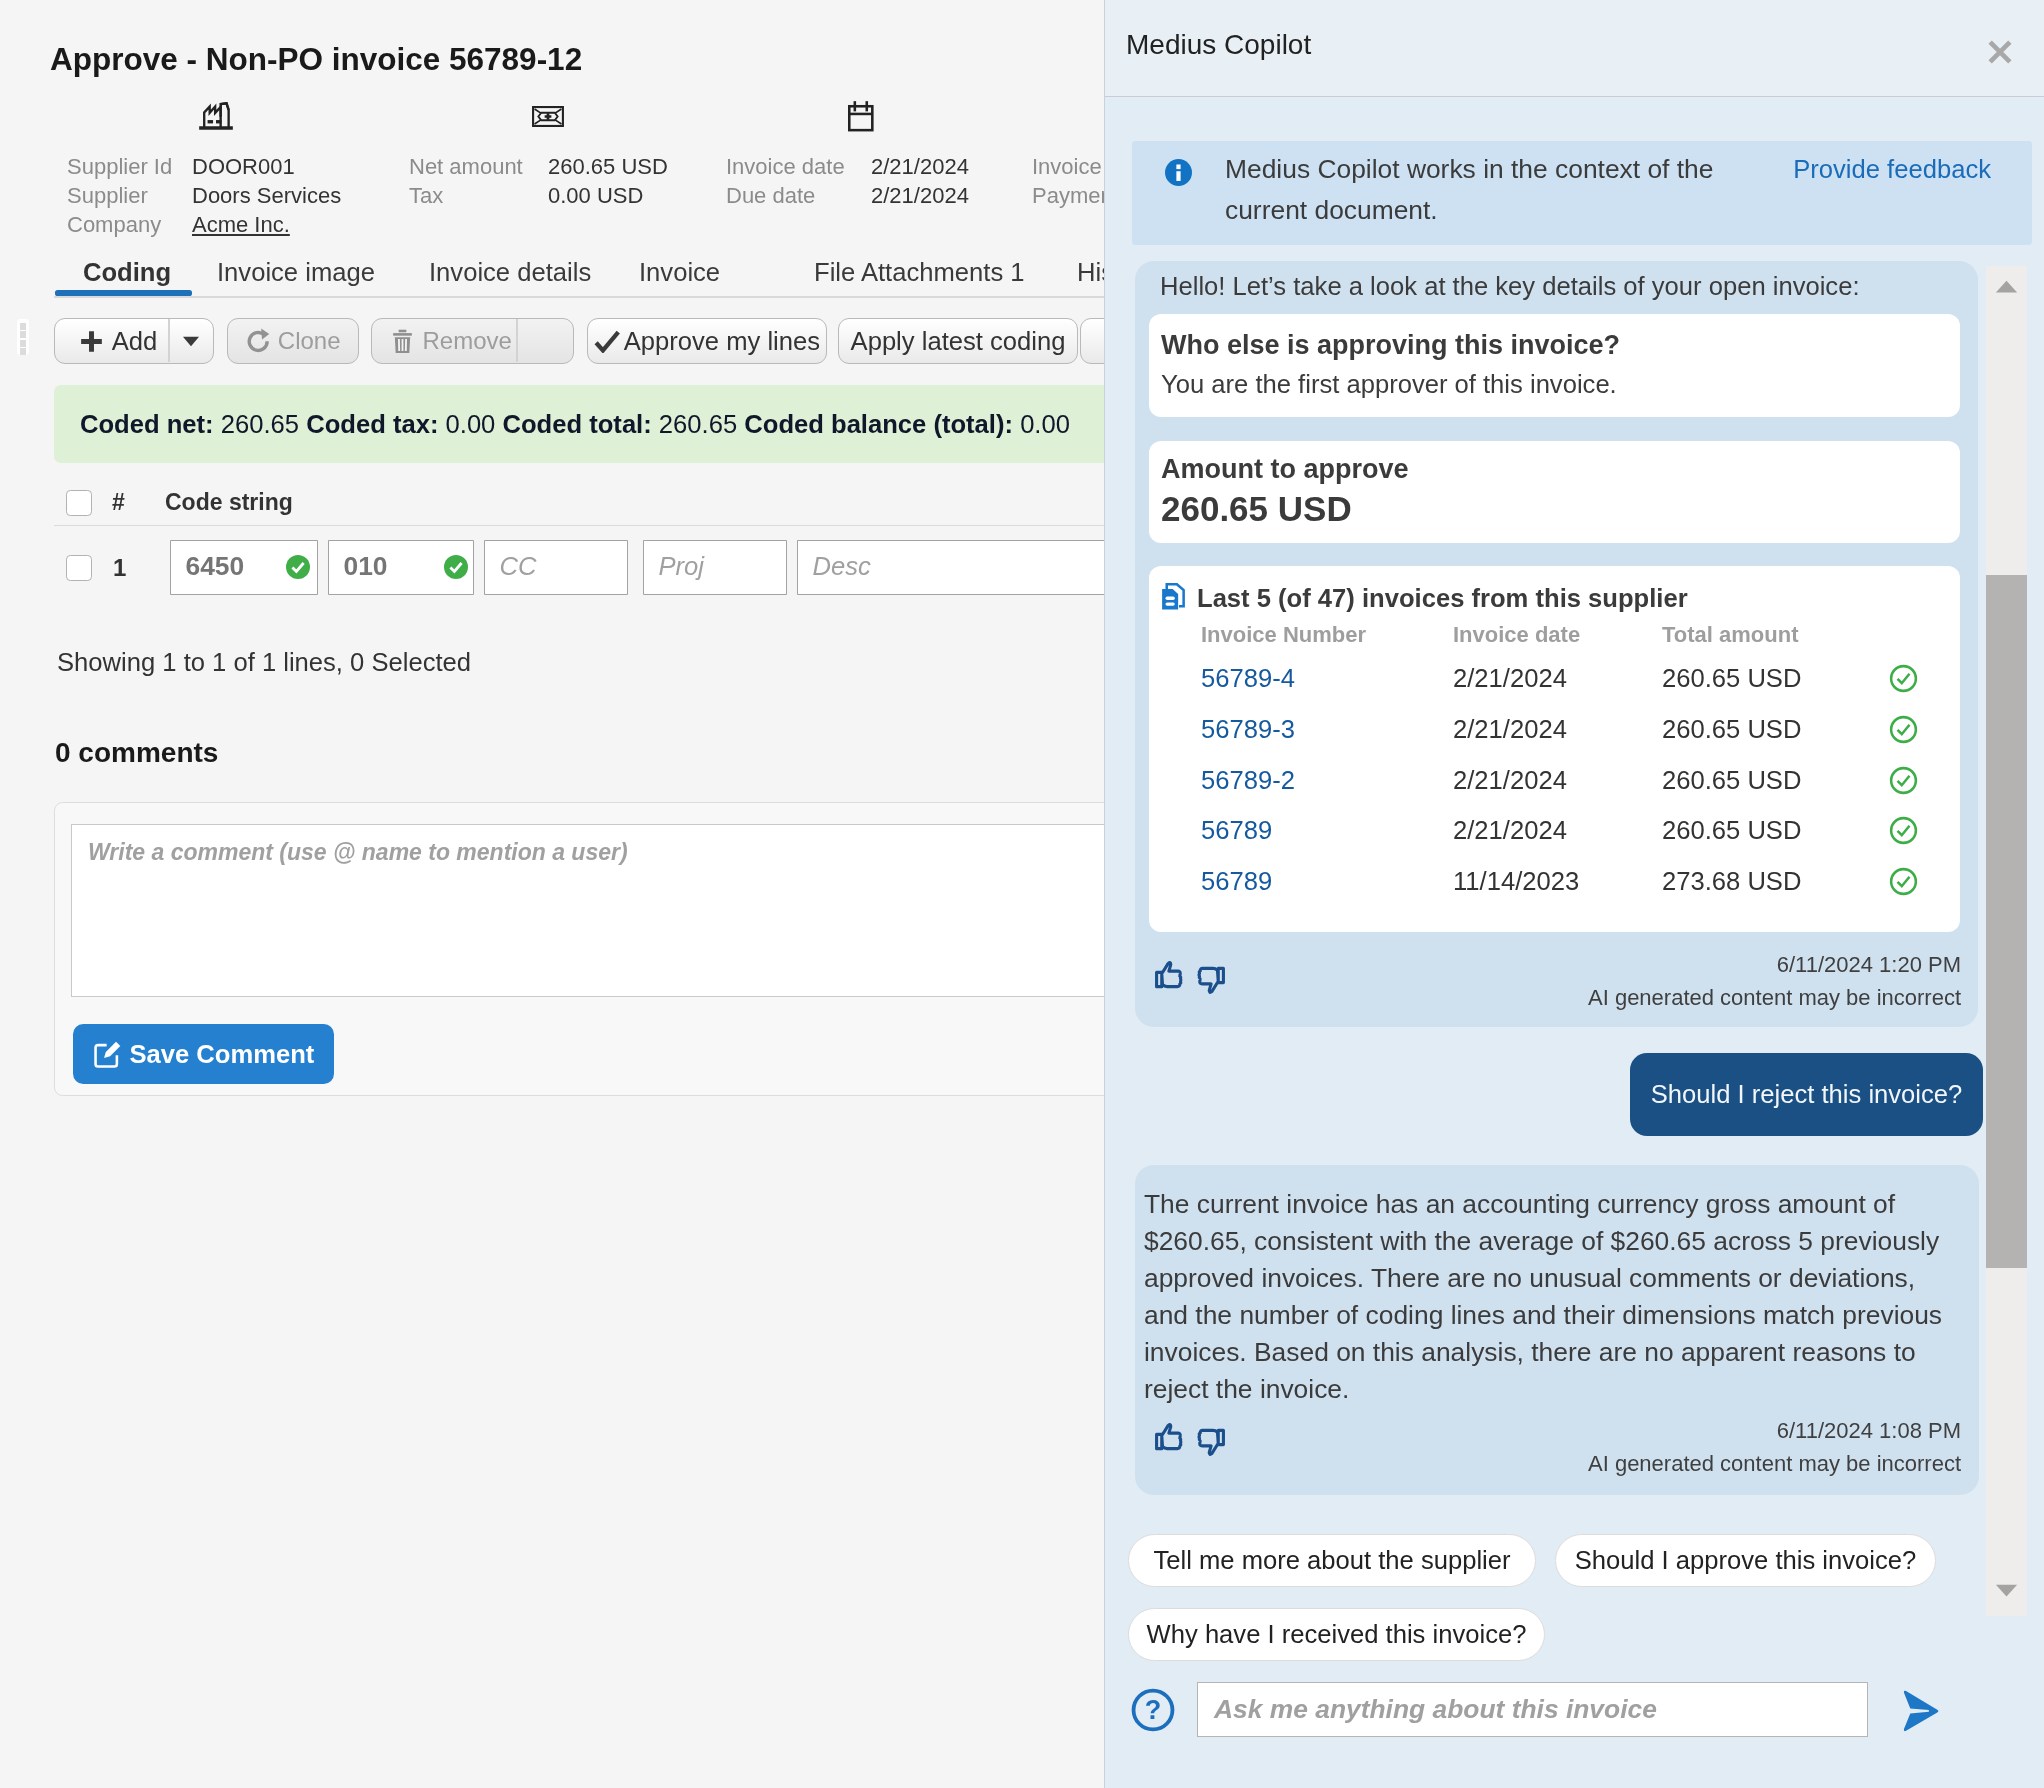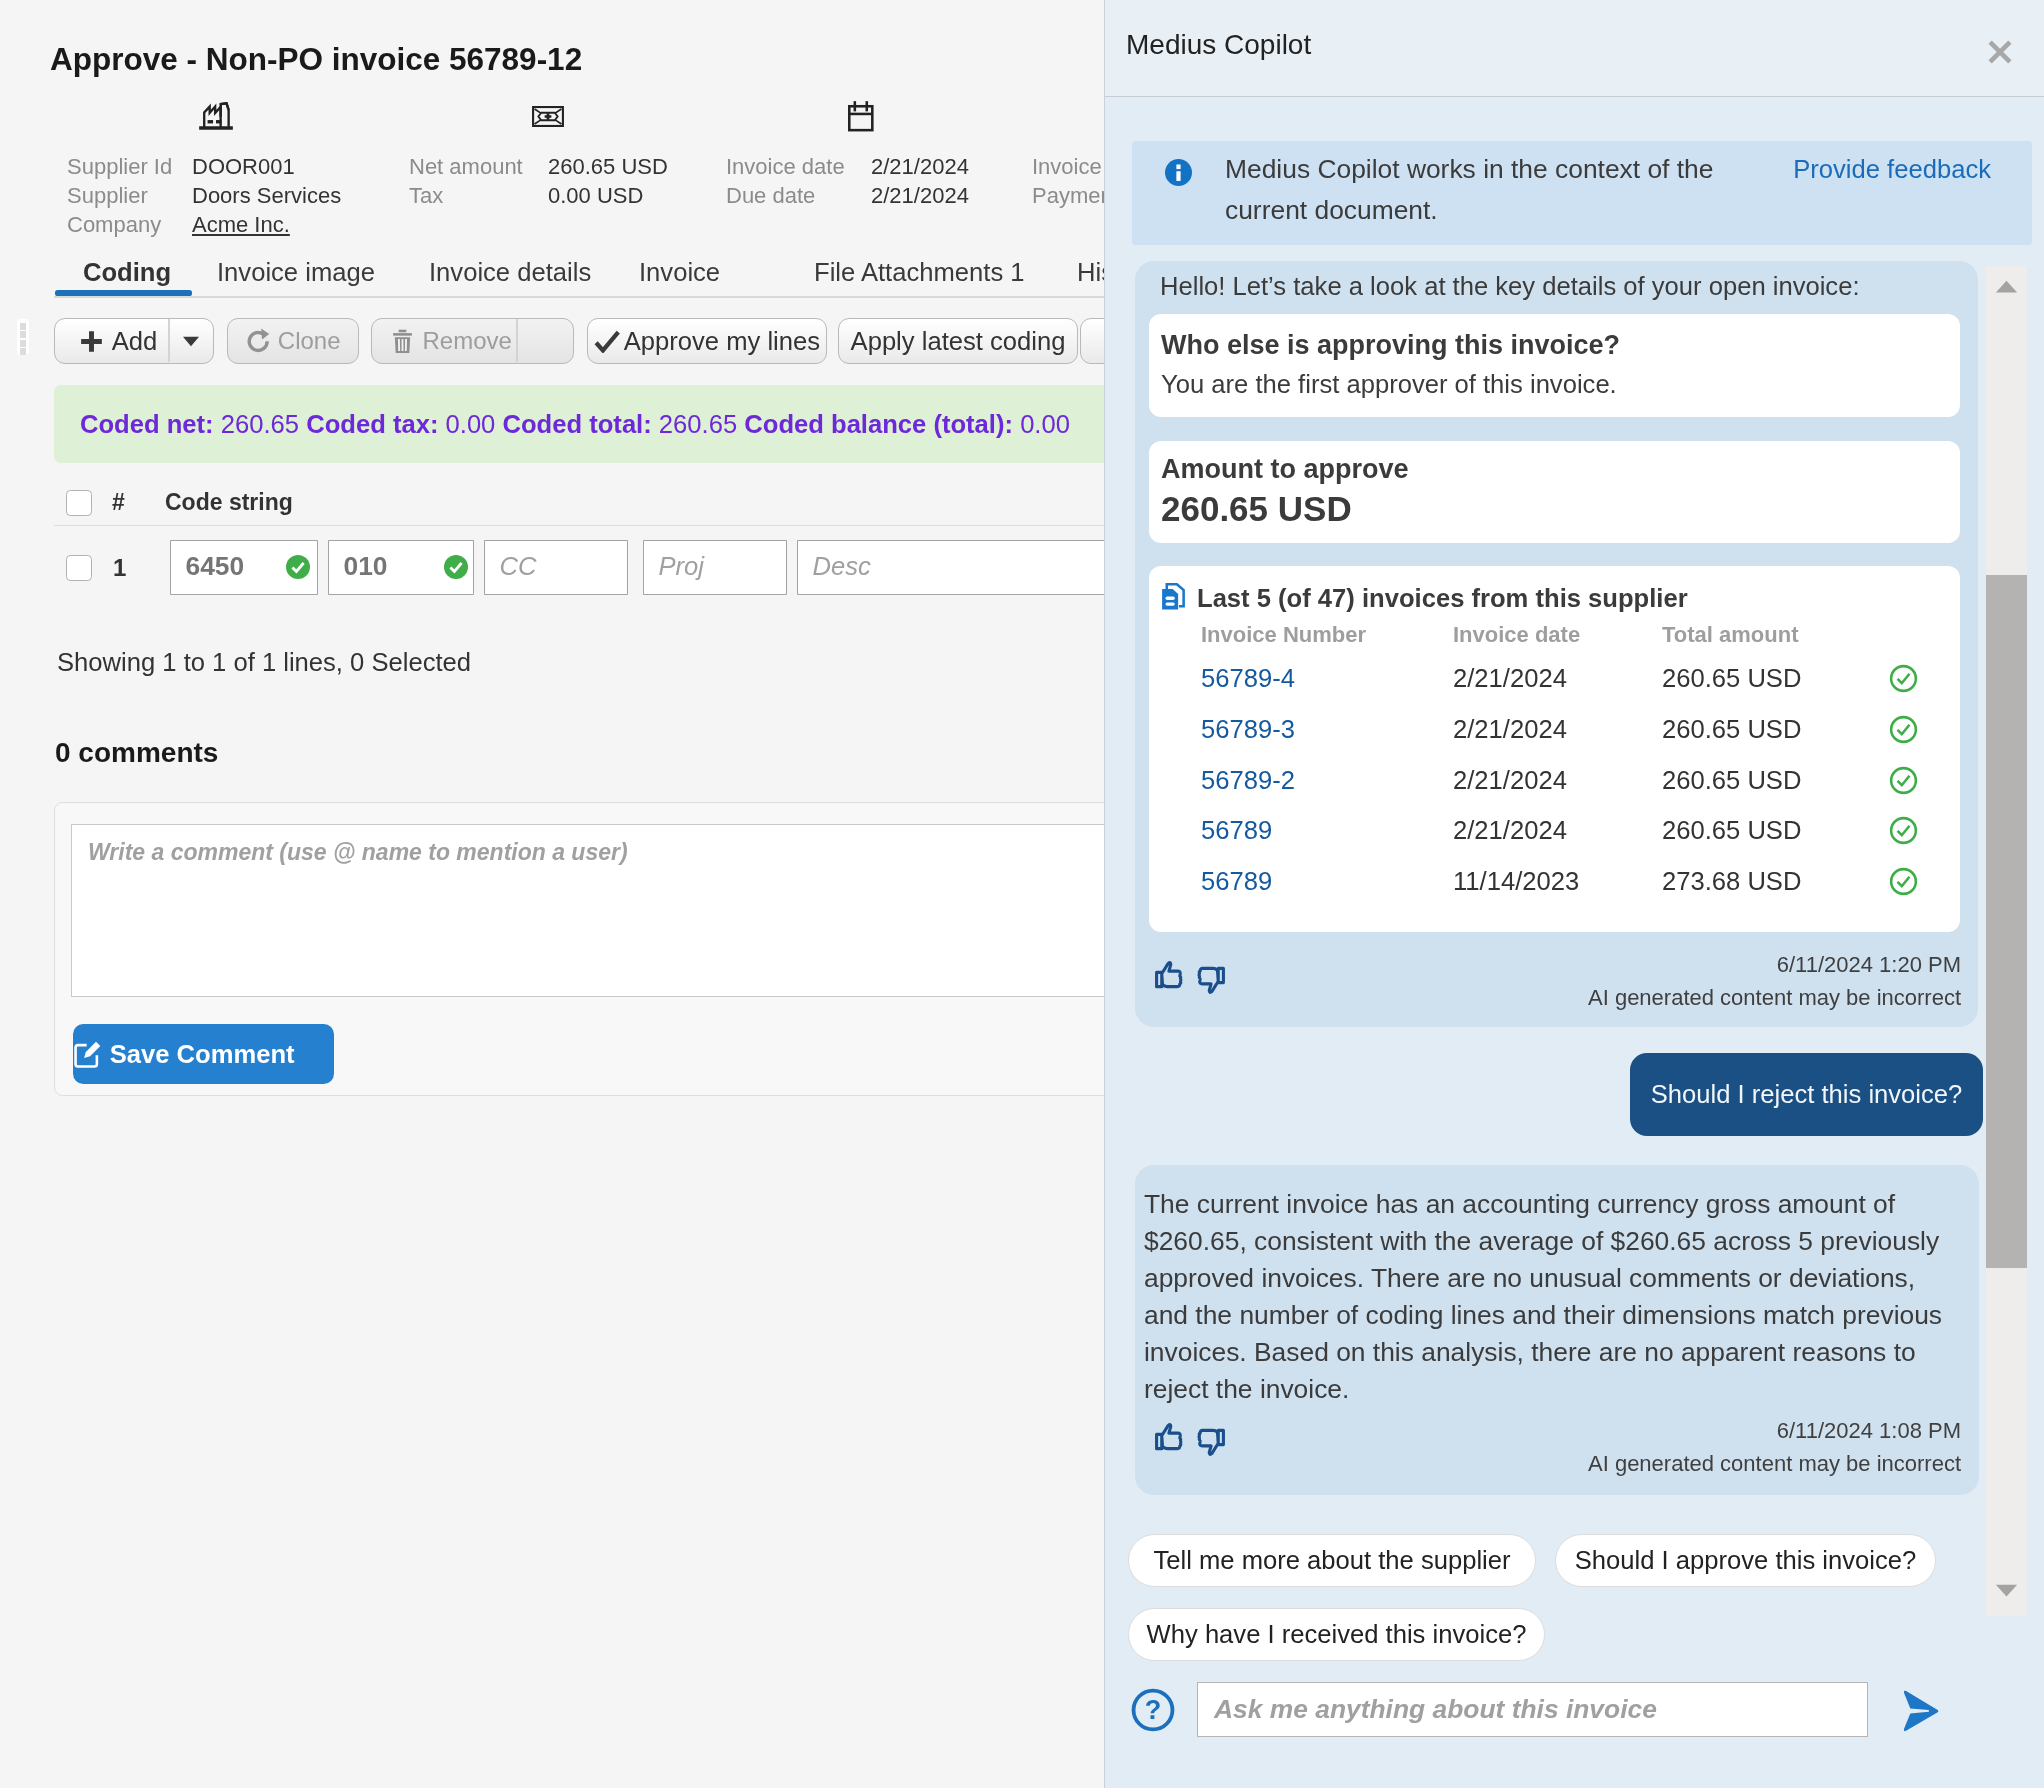--- a/index.html
+++ b/index.html
@@ -111,21 +111,21 @@
       </svg>Remove</div>
   <div class="abs" style="left:516px;top:319px;width:1.7px;height:43px;background:#d3d3d3;"></div>
   <div class="btn" style="left:587px;top:318px;width:240px;">
     <svg width="26.4" height="23" viewBox="0 0 31 27" style="margin-right:3.4px;">
         <path d="M2.5 15 L10.5 24 L28.5 2.5" fill="none" stroke="#3a3a3a" stroke-width="5"></path>
       </svg>Approve my lines</div>
   <div class="btn" style="left:838px;top:318px;width:240px;">Apply latest coding</div>
   <div class="btn" style="left:1080px;top:318px;width:61px;"></div>
 
   <div class="abs" style="left:54px;top:385px;width:1937px;height:78px;background:#def0d5;border-radius:6.8px;"></div>
-  <div class="abs" style="left:80px;top:408px;font-size:25.6px;line-height:32px;color:#6d28d9;"><b>Coded net:</b> 260.65 <b>Coded tax:</b> 0.00 <b>Coded total:</b> 260.65 <b>Coded balance (total):</b> 0.00</div>
+  <div class="abs" style="left:80px;top:408px;font-size:25.6px;line-height:32px;color:#0f172a;"><b>Coded net:</b> 260.65 <b>Coded tax:</b> 0.00 <b>Coded total:</b> 260.65 <b>Coded balance (total):</b> 0.00</div>
 
   <div class="cb" style="left:66px;top:490px;"></div>
   <div class="abs" style="left:112px;top:489px;font-size:23px;font-weight:bold;">#</div>
   <div class="abs" style="left:165px;top:489px;font-size:23px;font-weight:bold;">Code string</div>
   <div class="abs" style="left:54px;top:525px;width:1937px;height:0.9px;background:#dcdcdc;"></div>
 
   <div class="cb" style="left:66px;top:555px;"></div>
   <div class="abs" style="left:113px;top:554px;font-size:24px;font-weight:bold;">1</div>
   <div class="inp" style="left:170px;top:540px;width:148px;">6450</div>
   <svg class="gchk" style="left:286px;top:555px;" viewBox="0 0 30 30">
@@ -140,21 +140,21 @@
   <div class="inp ph" style="left:484px;top:540px;width:144px;">CC</div>
   <div class="inp ph" style="left:643px;top:540px;width:144px;">Proj</div>
   <div class="inp ph" style="left:797px;top:540px;width:634px;">Desc</div>
 
   <div class="abs" style="left:57px;top:646px;font-size:25.6px;line-height:32px;">Showing 1 to 1 of 1 lines, 0 Selected</div>
   <div class="abs" style="left:55px;top:735px;font-size:28px;line-height:36px;font-weight:bold;color:#1a1a1a;">0 comments</div>
 
   <div class="abs" style="left:54px;top:802px;width:1937px;height:294px;background:#f8f8f8;border:0.9px solid #ddd;border-radius:8.5px;"></div>
   <div class="abs" style="left:71px;top:824px;width:1900px;height:173px;background:#fff;border:0.9px solid #c9c9c9;"></div>
   <div class="abs ph" style="left:88px;top:838px;font-size:23px;line-height:29px;font-weight:bold;">Write a comment (use @ name to mention a user)</div>
-  <div class="abs" style="left:73px;top:1024px;width:261px;height:60px;background:#2581d0;border-radius:10.2px;display:flex;align-items:center;color:#fff;font-weight:bold;font-size:25.6px;">
+  <div class="abs" style="left:73px;top:1024px;width:261px;height:60px;background:#2581d0;border-radius:10.2px;display:flex;align-items:center;justify-content:center;color:#fff;font-weight:bold;font-size:25.6px;">
     <svg width="29" height="29" viewBox="0 0 34 34" style="margin-right:7.7px;">
         <path d="M28 18 L28 28 A3 3 0 0 1 25 31 L6 31 A3 3 0 0 1 3 28 L3 9 A3 3 0 0 1 6 6 L16 6" fill="none" stroke="#fff" stroke-width="3"></path>
         <path d="M13 21 L15 14 L27 2 L32 7 L20 19 Z" fill="#fff"></path>
       </svg>
     Save Comment</div>
 </div>
 
 <div id="side" class="abs" style="left:1104px;top:0;width:940px;height:1789px;background:#e2ecf4;border-left:0.9px solid #c9d2da;">
   <div class="abs" style="left:0;top:0;width:940px;height:97px;background:#e8f0f6;border-bottom:0.9px solid #c9cdd2;"></div>
   <div class="abs" style="left:21px;top:27px;font-size:28px;line-height:36px;color:#222;">Medius Copilot</div>

